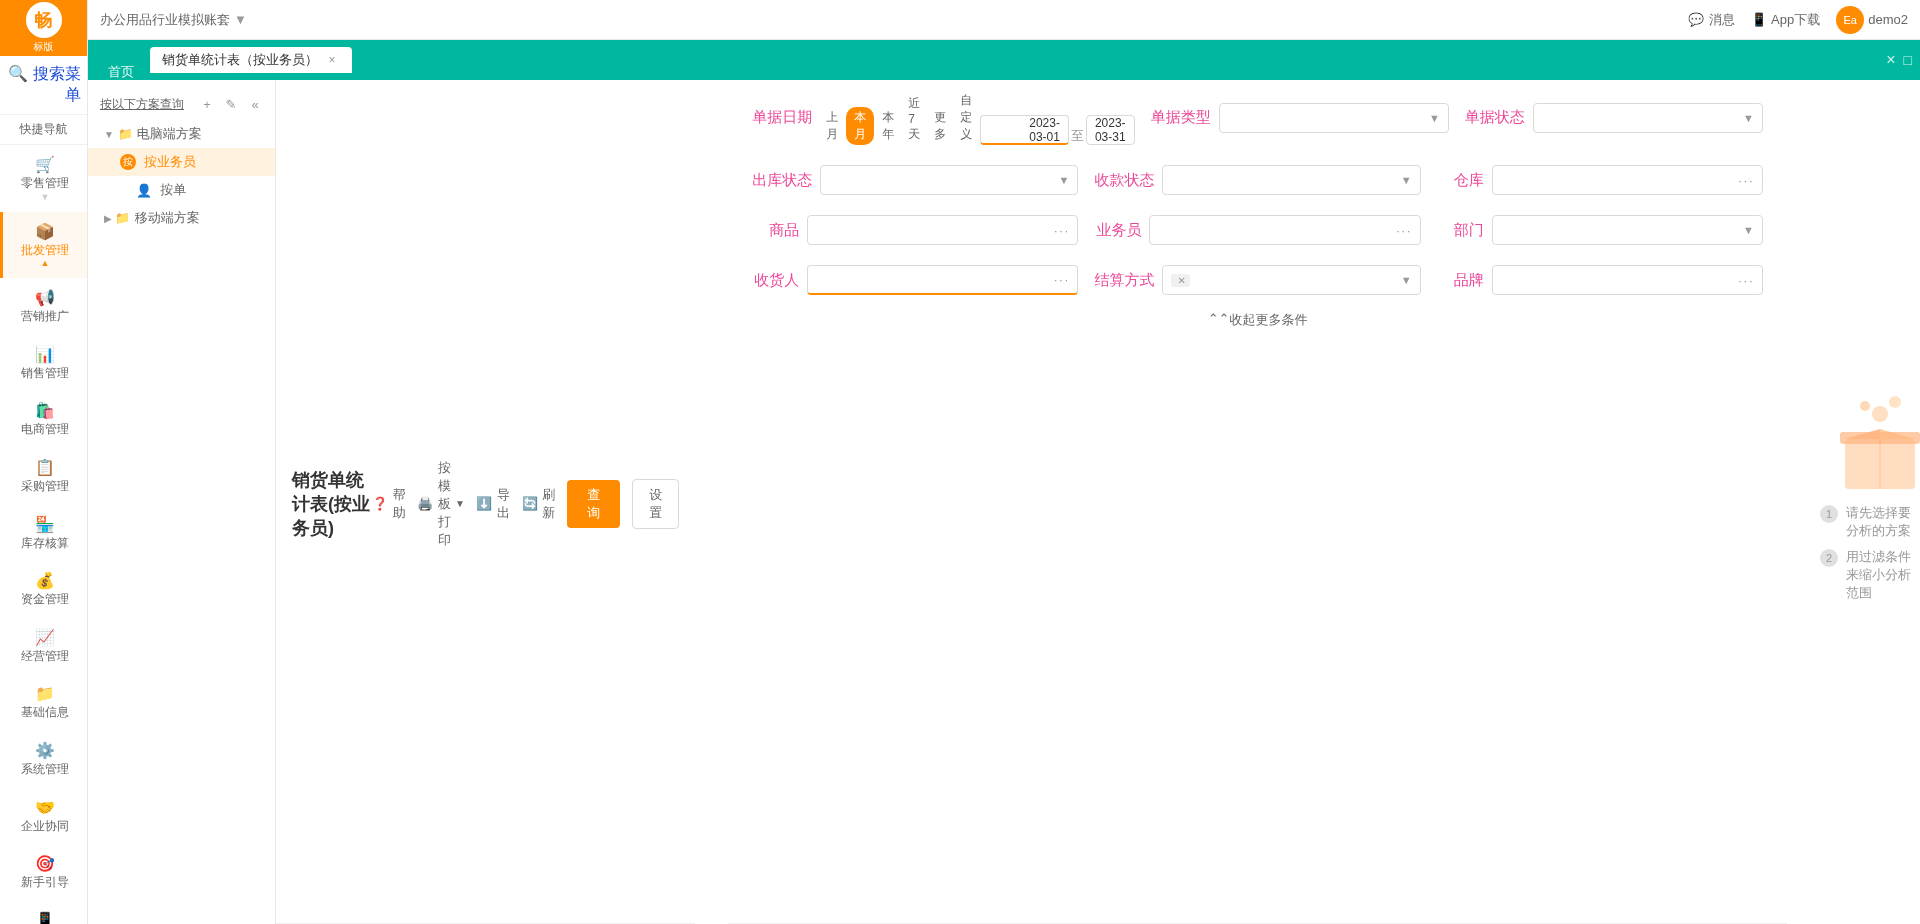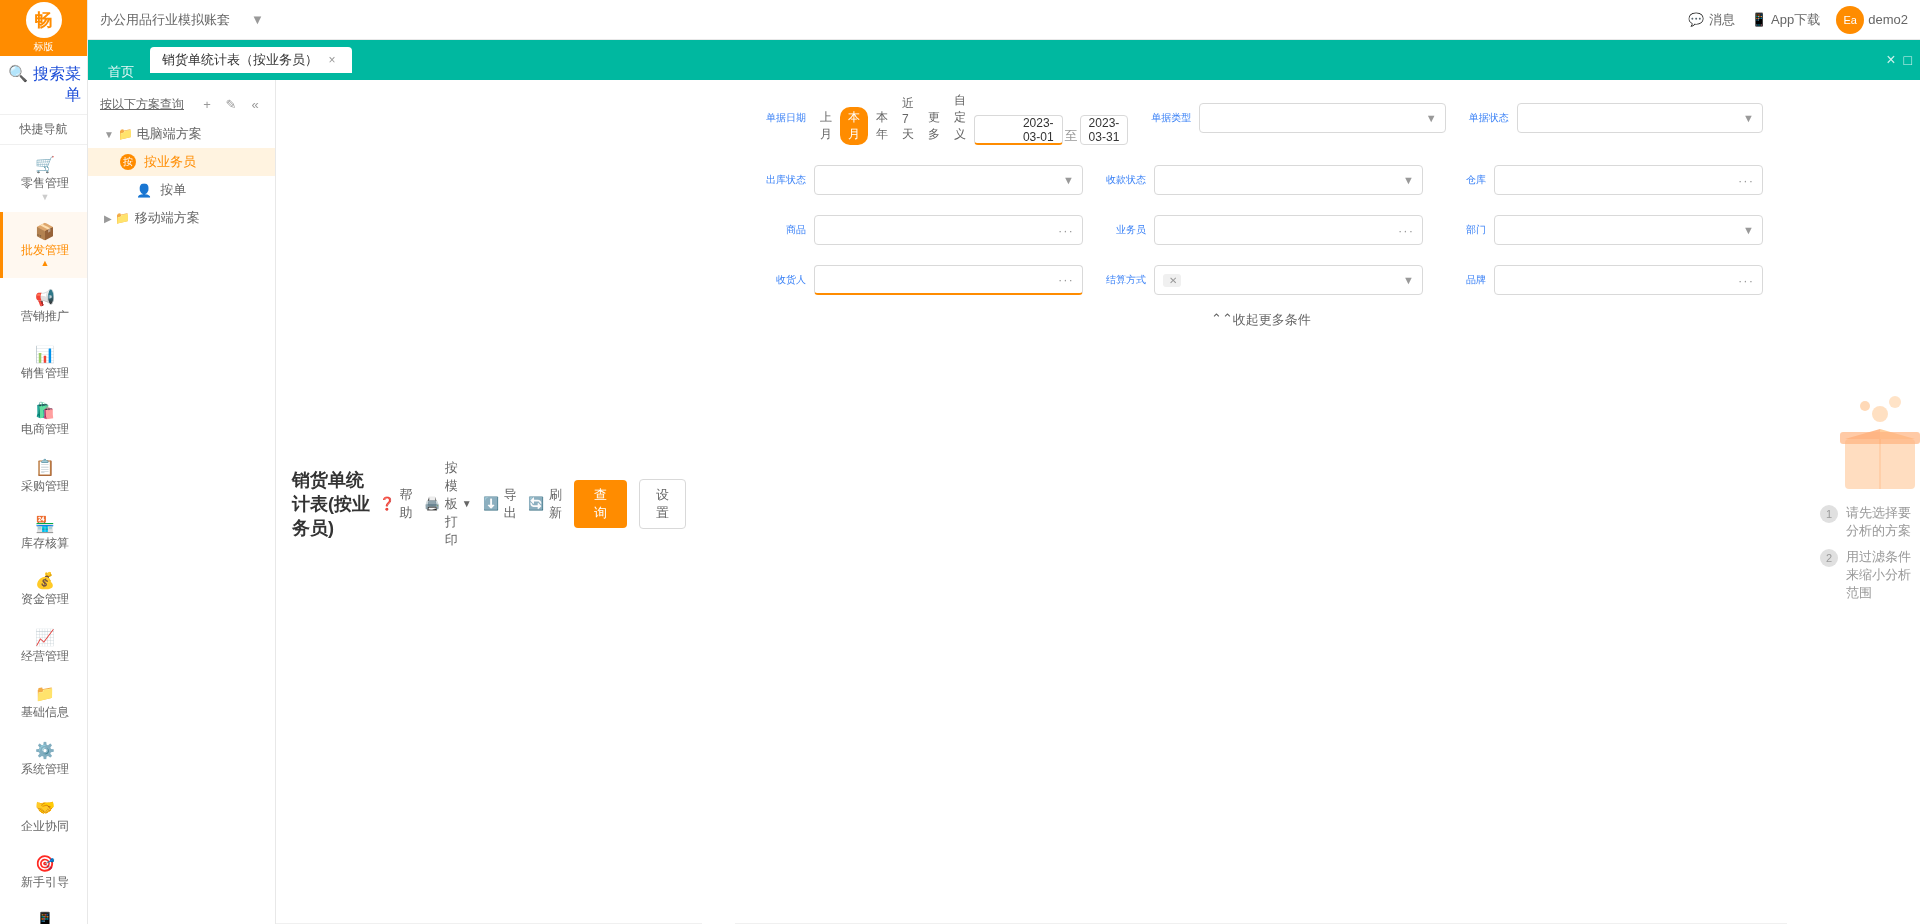--- a/index.html
+++ b/index.html
@@ -18,21 +18,21 @@
     .nav-item.active { color: #ff8c00; border-left-color: #ff8c00; background: #fff8f0; }
     .nav-item .nav-icon { font-size: 16px; margin-bottom: 2px; }
     .nav-item-label { text-align: center; line-height: 1.3; }
 
     
     .main { flex: 1; display: flex; flex-direction: column; overflow: hidden; }
 
     
     .topbar { height: 40px; background: #fff; border-bottom: 1px solid #e8e8e8; display: flex; align-items: center; padding: 0 12px; justify-content: space-between; flex-shrink: 0; }
     .topbar-left { display: flex; align-items: center; gap: 8px; color: #666; font-size: 13px; }
-    .topbar-select { display: flex; align-items: center; gap: 21px; cursor: pointer; }
+    .topbar-select { display: flex; align-items: center; gap: 4px; cursor: pointer; }
     .topbar-right { display: flex; align-items: center; gap: 16px; color: #666; font-size: 13px; }
     .topbar-right-item { display: flex; align-items: center; gap: 4px; cursor: pointer; }
     .avatar { width: 28px; height: 28px; border-radius: 50%; background: #ff8c00; display: flex; align-items: center; justify-content: center; color: #fff; font-size: 11px; }
 
     
     .tabs { height: 40px; background: #00b8a0; display: flex; align-items: center; padding: 0 8px; gap: 4px; flex-shrink: 0; }
     .tab { display: flex; align-items: center; gap: 6px; padding: 4px 12px; border-radius: 4px 4px 0 0; cursor: pointer; font-size: 13px; color: rgba(255,255,255,0.8); background: transparent; }
     .tab.active { background: #fff; color: #333; border-radius: 4px 4px 0 0; }
     .tab-close { width: 16px; height: 16px; display: flex; align-items: center; justify-content: center; border-radius: 50%; font-size: 12px; color: #999; }
     .tab-home { color: rgba(255,255,255,0.9); margin-top: 24px; }
@@ -57,21 +57,21 @@
     
     .right-panel { flex: 1; display: flex; flex-direction: row; overflow: hidden; gap: 33px; }
 
     
     .page-header { padding: 12px 16px 8px; display: flex; align-items: center; justify-content: space-between; border-bottom: 1px solid #f0f0f0; }
     .page-title { font-size: 18px; font-weight: bold; color: #333; }
     .page-actions { display: flex; align-items: center; gap: 12px; }
     .action-btn { display: flex; align-items: center; gap: 4px; cursor: pointer; font-size: 13px; color: #666; }
     .btn-primary { background: #ff8c00; color: #fff; border: none; padding: 6px 20px; border-radius: 4px; cursor: pointer; font-size: 13px; }
     .btn-secondary { border: 1px solid #d9d9d9; background: #fff; color: #666; padding: 6px 16px; border-radius: 4px; cursor: pointer; font-size: 13px; }
-    .filter-label { color: #3b82f6; font-size: 10px; white-space: nowrap; min-width: 55px; text-align: right; padding-right: 8px; }
+    .filter-label { color: #ec4899; font-size: 15px; white-space: nowrap; min-width: 55px; text-align: right; padding-right: 8px; }
     .filter-input { flex: 1; height: 30px; border: 1px solid #d9d9d9; border-radius: 4px; padding: 0 8px; font-size: 13px; display: flex; align-items: center; justify-content: space-between; cursor: pointer; color: #333; background: #fff; position: relative; }
     .filter-input .suffix { color: #999; font-size: 11px; }
     .filter-input .dots { color: #999; letter-spacing: 1px; }
     .filter-input.with-tag { gap: 4px; }
     .filter-tag { background: #f0f0f0; border-radius: 3px; padding: 1px 4px; font-size: 12px; display: flex; align-items: center; gap: 2px; }
     .filter-tag-close { color: #999; cursor: pointer; font-size: 10px; }
     .date-btn { padding: 2px 6px; border-radius: 3px; font-size: 12px; cursor: pointer; color: #666; background: transparent; border: none; }
     .date-btn.active { background: #ff8c00; color: #fff; border-radius: 10px; padding: 2px 8px; }
     .date-input { height: 30px; border: 1px solid #d9d9d9; border-radius: 4px; padding: 0 8px; font-size: 12px; display: flex; align-items: center; color: #333; flex: 1; cursor: pointer; }
     .date-input.active-border { border-bottom: 2px solid #ff8c00; border-top: 1px solid #d9d9d9; border-left: 1px solid #d9d9d9; border-right: 1px solid #d9d9d9; padding-left: 48px; }

